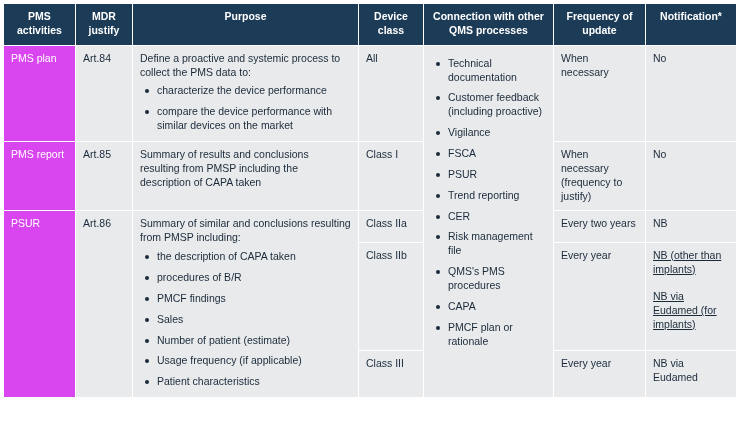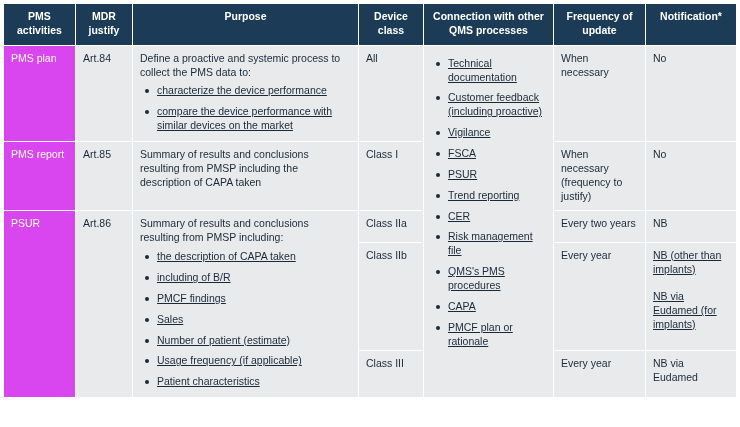--- a/index.html
+++ b/index.html
@@ -58,21 +58,20 @@
   }
   ul.bullets {
     margin: 5px 0 0 0;
     padding-left: 15px;
     list-style: none;
   }
   ul.bullets li {
     position: relative;
     margin-bottom: 7px;
     padding-left: 2px;
-    text-decoration: underline;
   }
   ul.bullets li:last-child {
     margin-bottom: 1px;
   }
   ul.bullets li:before {
     content: "";
     position: absolute;
     left: -10px;
     top: 5px;
     width: 4px;
@@ -156,24 +155,24 @@
         </td>
         <td class="body-cell">Class I</td>
         <td class="body-cell">When necessary (frequency to justify)</td>
         <td class="body-cell">No</td>
       </tr>
 
       <tr>
         <td class="activity" rowspan="3">PSUR</td>
         <td class="body-cell" rowspan="3">Art.86</td>
         <td class="body-cell" rowspan="3">
-          <p class="lead">Summary of results and conclusions resulting from PMSP including:</p>
+          <p class="lead">Summary of similar and conclusions resulting from PMSP including:</p>
           <ul class="bullets">
             <li>the description of CAPA taken</li>
-            <li>including of B/R</li>
+            <li>procedures of B/R</li>
             <li>PMCF findings</li>
             <li>Sales</li>
             <li>Number of patient (estimate)</li>
             <li>Usage frequency (if applicable)</li>
             <li>Patient characteristics</li>
           </ul>
         </td>
         <td class="body-cell">Class IIa</td>
         <td class="body-cell">Every two years</td>
         <td class="body-cell">NB</td>

